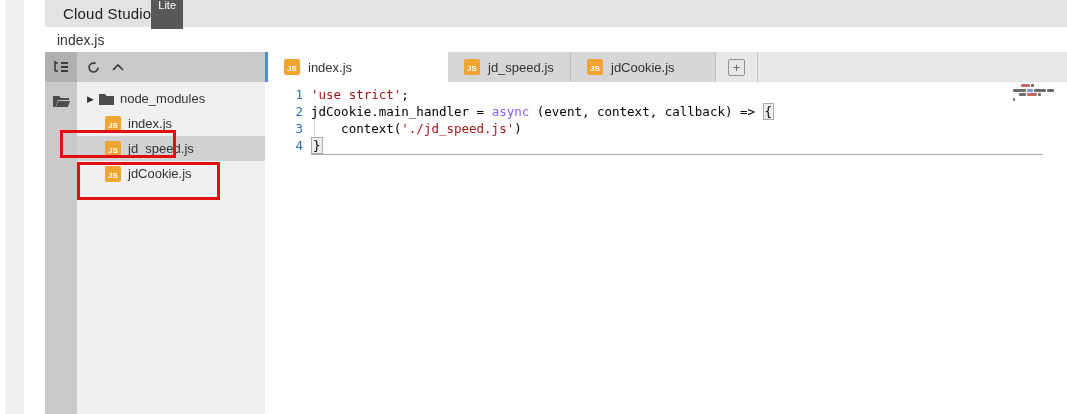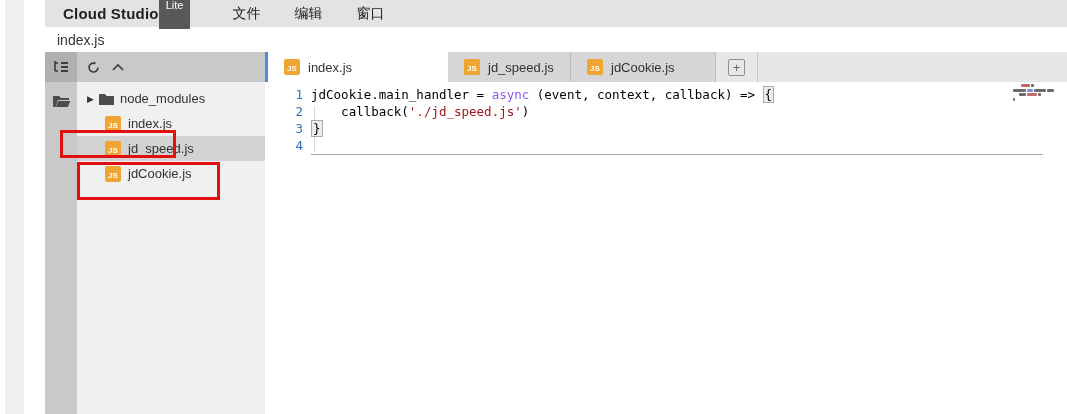--- a/index.html
+++ b/index.html
@@ -8,21 +8,21 @@
   .page { position:relative; width:1067px; height:414px; background:#fff; }
 
   
   .left-strip { position:absolute; left:5px; top:0; width:19px; height:414px; background:#f0f0f0; }
 
   
   .app { position:absolute; left:45px; top:0; right:0; height:414px; }
 
   
   .menubar { height:27px; background:#e3e3e3; display:flex; align-items:center; padding-left:18px; }
-  .brand { font-weight:bold; font-size:15px; color:#1f1f1f; letter-spacing:.2px; }
+  .brand { font-weight:normal; font-size:15px; color:#1f1f1f; letter-spacing:.2px; }
   .badge { background:#58585a; color:#fff; font-size:11px; padding:2px 7px 18px; line-height:1; }
   .menus { display:flex; margin-left:42px; }
   .menu-item { font-size:14px; color:#222; margin-right:34px; cursor:default; }
 
   
   .titlebar { height:25px; background:#fff; display:flex; align-items:center; padding-left:12px;
               font-size:14px; color:#333; }
 
   
   .main { position:absolute; top:52px; left:0; right:0; bottom:0; display:flex; }
@@ -90,25 +90,20 @@
 
 <div class="page">
 
   <div class="left-strip"></div>
 
   <div class="app">
 
     <div class="menubar">
       <span class="brand">Cloud Studio</span>
       <span class="badge">Lite</span>
-      <div class="menus">
-        <span class="menu-item">文件</span>
-        <span class="menu-item">编辑</span>
-        <span class="menu-item">窗口</span>
-      </div>
     </div>
 
     <div class="titlebar">
       <span>index.js</span>
     </div>
 
     <div class="main">
 
       <div class="activitybar">
         <div class="act-item active">
@@ -199,22 +194,23 @@
           <div class="gutter">
             <div>1</div>
             <div>2</div>
             <div>3</div>
             <div>4</div>
           </div>
 
           <div class="indent-guide"></div>
 
           <div class="code">
+            <div class="code-line"><span class="tok-string">'use strict'</span><span>;</span></div>
             <div class="code-line"><span>jdCookie.main_handler = </span><span class="tok-keyword">async</span><span> (event, context, callback) =&gt; </span><span class="tok-bracket">{</span></div>
-            <div class="code-line"><span>    callback(</span><span class="tok-string">'./jd_speed.js'</span><span>)</span></div>
+            <div class="code-line"><span>    context(</span><span class="tok-string">'./jd_speed.js'</span><span>)</span></div>
             <div class="code-line"><span class="tok-bracket">}</span></div>
           </div>
 
           <div class="cursor-rule"></div>
 
           <div class="minimap">
             <div class="mm-row">
                 <span class="mm mm-r" style="width:9px;margin-left:8px"></span>
                 <span class="mm mm-d" style="width:3px"></span>
               </div>

